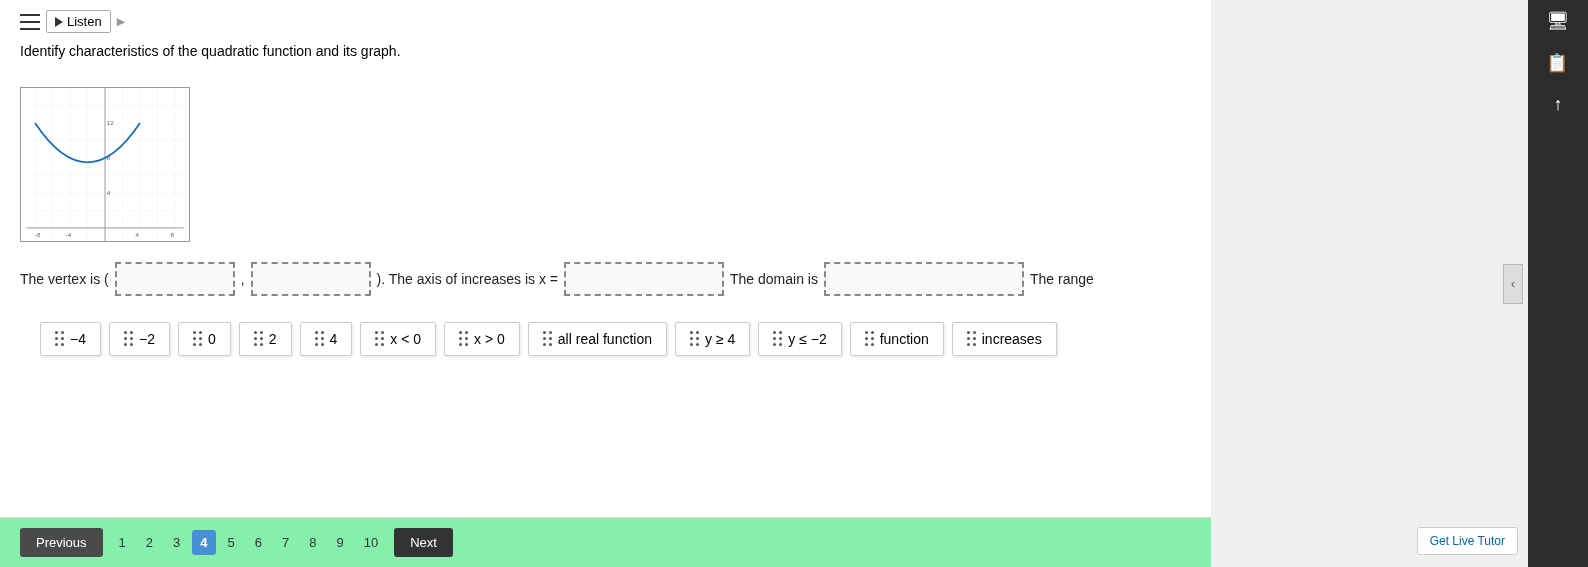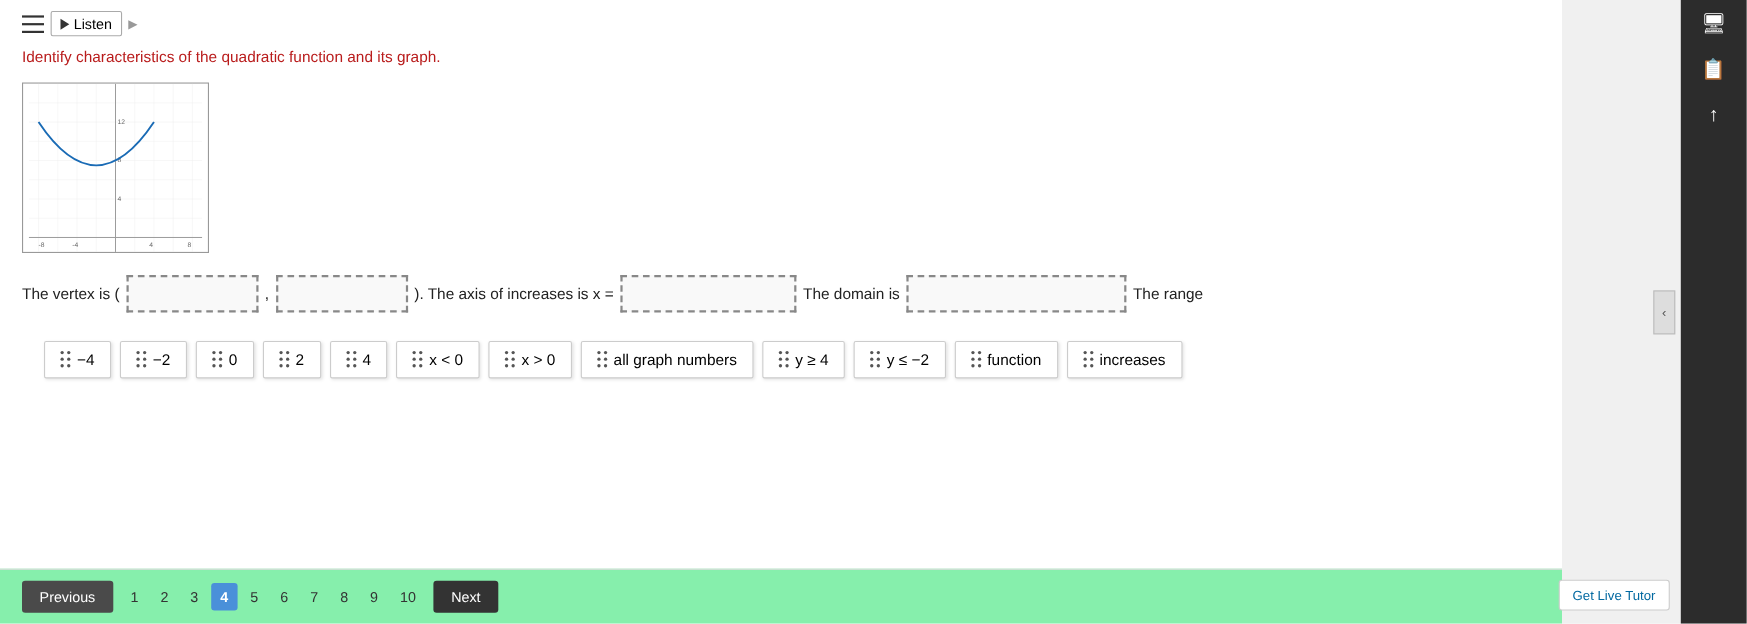--- a/index.html
+++ b/index.html
@@ -7,21 +7,21 @@
       font-family: Arial, sans-serif;
       background: #f0f0f0;
       width: 1588px;
       min-height: 567px;
       position: relative;
       overflow: hidden;
     }
 
     .main-container {
       background: #ffffff;
-      width: 1420px;
+      width: 1211px;
       min-height: 567px;
       position: relative;
       padding: 10px 20px 34px 20px;
     }
 
     
     .top-bar {
       display: flex;
       align-items: center;
       gap: 6px;
@@ -57,22 +57,22 @@
       width: 0;
       height: 0;
       border-top: 5px solid transparent;
       border-bottom: 5px solid transparent;
       border-left: 8px solid #333;
       display: inline-block;
     }
 
     .page-instruction {
       font-size: 14px;
-      color: #b91c1c;
-      margin-bottom: 16px;
+      color: #000000;
+      margin-bottom: 28px;
     }
 
     
     .graph-container {
       width: 170px;
       height: 155px;
       border: 1px solid #999;
       background: #fff;
       margin-bottom: 20px;
       position: relative;
@@ -391,21 +391,21 @@
       </div>
       <div class="tile" draggable="true">
         <div class="tile-dots">
           <span></span>
           <span></span>
           <span></span>
           <span></span>
           <span></span>
           <span></span>
         </div>
-        <span>all graph numbers</span>
+        <span>all real function</span>
       </div>
       <div class="tile" draggable="true">
         <div class="tile-dots">
           <span></span>
           <span></span>
           <span></span>
           <span></span>
           <span></span>
           <span></span>
         </div>

